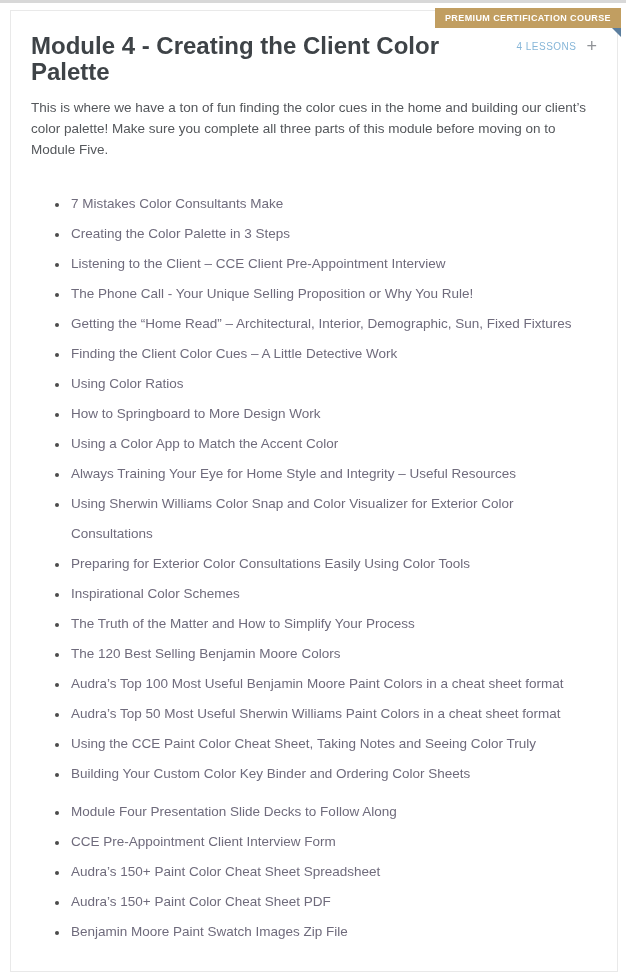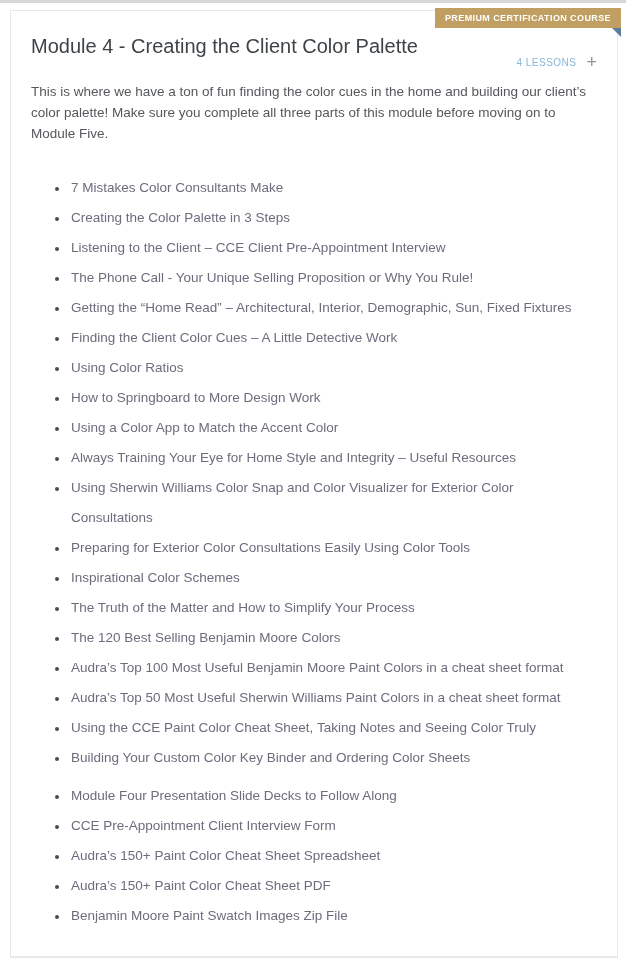--- a/index.html
+++ b/index.html
@@ -57,29 +57,29 @@
     width:0;height:0;
     border-top:9px solid var(--badge-fold);
     border-left:9px solid transparent;
   }
   .header-row{
     display:flex;
     justify-content:space-between;
     align-items:flex-start;
   }
   .module-title{
-    font-size:20px;
-    font-weight:400;
+    font-size:24px;
+    font-weight:700;
     color:var(--title-text);
     line-height:26px;
   }
   .lessons-meta{
     display:flex;
     align-items:center;
-    margin-top:22px;
+    margin-top:6px;
     flex-shrink:0;
     cursor:pointer;
     justify-content:flex-end;
   }
   .lessons-count{
     font-size:10px;
     letter-spacing:0.5px;
     color:var(--lessons-link);
     white-space:nowrap;
   }

